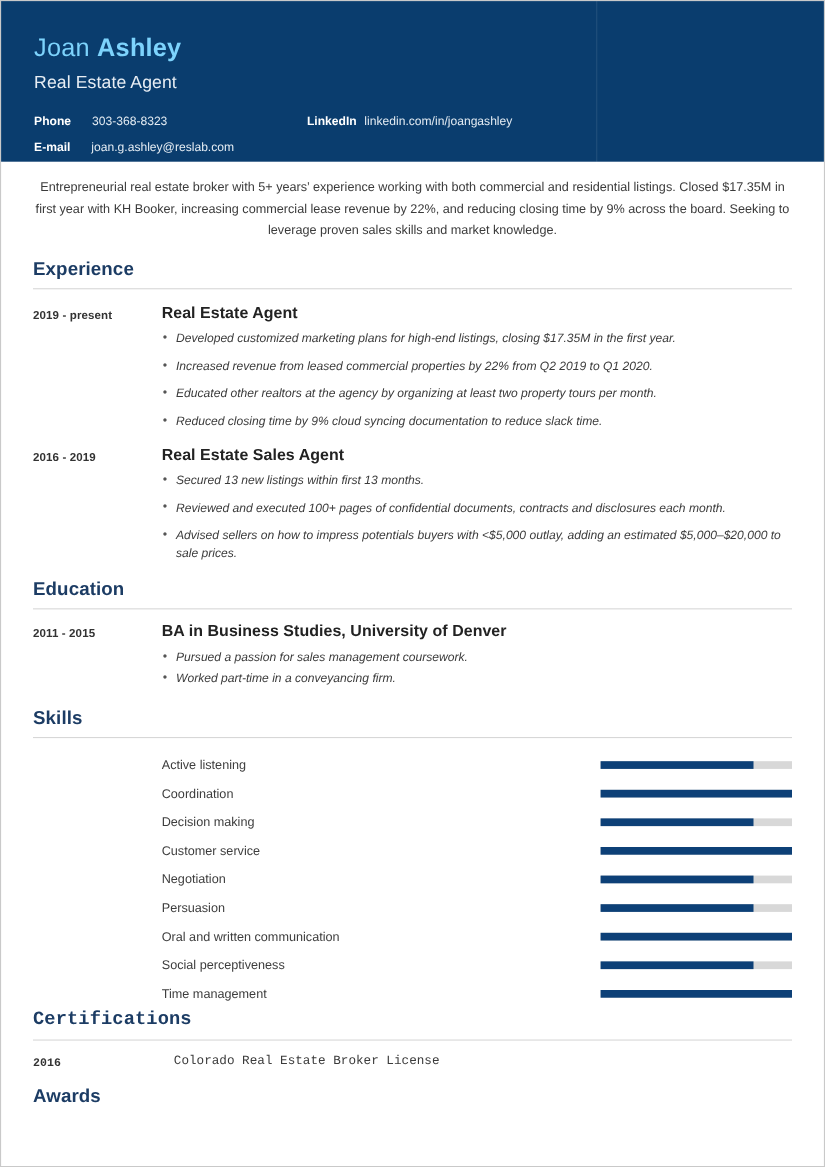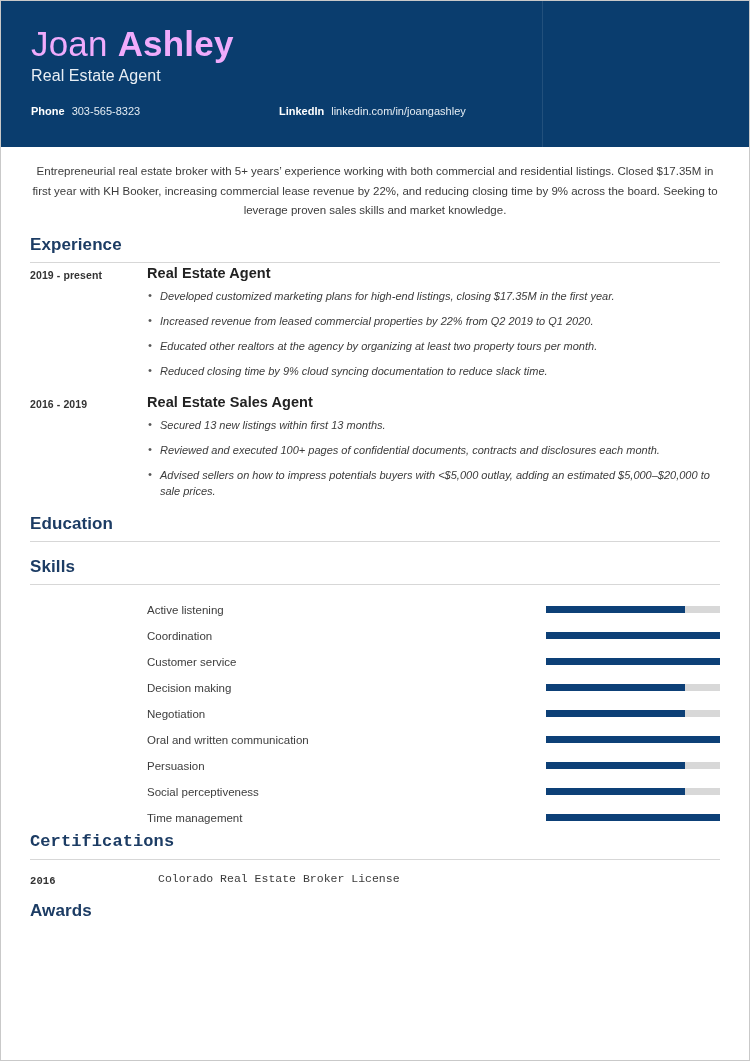--- a/index.html
+++ b/index.html
@@ -30,23 +30,23 @@
   }
   .header-divider {
     position: absolute;
     top: 0;
     left: 541px;
     width: 1px;
     height: 146px;
     background: rgba(255,255,255,0.10);
   }
   .name {
-    font-size: 35px;
+    font-size: 23px;
     line-height: 33px;
-    color: #f0abfc;
+    color: #7dd3fc;
     font-weight: 400;
     letter-spacing: 0.2px;
   }
   .name .last { font-weight: 700; }
   .job-title {
     font-size: 16px;
     line-height: 20px;
     color: #e8eef4;
     font-weight: 400;
     margin-top: 6px;
@@ -57,20 +57,21 @@
     position: relative;
     width: 690px;
   }
   .contact-row {
     display: flex;
     align-items: baseline;
     margin-bottom: 9px;
     font-size: 11px;
     line-height: 14px;
     color: #ffffff;
+    gap: 12px;
   }
   .contact-label {
     font-weight: 700;
     color: #ffffff;
     margin-right: 7px;
     white-space: nowrap;
   }
   .contact-value {
     font-weight: 400;
     color: #e4ecf3;
@@ -164,21 +165,21 @@
   ul.bullets li:last-child { margin-bottom: 0; }
   ul.bullets li::before {
     content: "\2022";
     position: absolute;
     left: 1px;
     top: -0.5px;
     color: #555555;
     font-size: 11px;
   }
 
-  .exp-entry-1 { margin-top: 1px; }
+  .exp-entry-1 { margin-top: 13px; }
   .exp-entry-2 { margin-top: 14px; }
   .edu-entry   { margin-top: 11px; }
   .cert-entry  { margin-top: 10px; gap: 11px; }
 
   .edu-entry ul.bullets { margin-top: 6px; }
   .edu-entry ul.bullets li { margin-bottom: 3px; }
 
   
   .skills-list { margin-top: 12px; }
   .skill-row {
@@ -228,21 +229,25 @@
 
     <div class="name">
       <span>Joan</span><span> </span><span class="last">Ashley</span>
     </div>
 
     <div class="job-title">Real Estate Agent</div>
 
     <div class="contact-grid">
       <div class="contact-row contact-col-left">
         <span class="contact-label">Phone</span>
-        <span class="contact-value">303-565-8323</span>
+        <span class="contact-value">303-368-8323</span>
+      </div>
+      <div class="contact-row contact-col-left">
+        <span class="contact-label">E-mail</span>
+        <span class="contact-value">joan.g.ashley@reslab.com</span>
       </div>
       <div class="contact-right-abs">
         <span class="contact-label">LinkedIn</span>
         <span class="contact-value">linkedin.com/in/joangashley</span>
       </div>
     </div>
   </div>
 
   <div class="body-wrap">
 
@@ -275,67 +280,77 @@
             <li>Advised sellers on how to impress potentials buyers with &lt;$5,000 outlay, adding an estimated $5,000–$20,000 to sale prices.</li>
           </ul>
         </div>
       </div>
     </div>
 
     <div class="sec-education">
       <div class="section-head">Education</div>
       <div class="section-rule"></div>
 
+      <div class="entry edu-entry">
+        <div class="entry-date">2011 - 2015</div>
+        <div class="entry-body">
+          <div class="entry-title">BA in Business Studies, University of Denver</div>
+          <ul class="bullets">
+            <li>Pursued a passion for sales management coursework.</li>
+            <li>Worked part-time in a conveyancing firm.</li>
+          </ul>
+        </div>
+      </div>
     </div>
 
     <div class="sec-skills">
       <div class="section-head">Skills</div>
       <div class="section-rule"></div>
 
       <div class="skills-list">
         <div class="skill-row">
           <div class="skill-name">Active listening</div>
           <div class="skill-bar-track" style="background: rgb(216, 216, 216);">
             <div class="skill-bar-fill" style="width: 80%; background: rgb(13, 64, 119);"></div>
           </div>
         </div>
         <div class="skill-row">
           <div class="skill-name">Coordination</div>
           <div class="skill-bar-track" style="background: rgb(216, 216, 216);">
             <div class="skill-bar-fill" style="width: 100%; background: rgb(13, 64, 119);"></div>
           </div>
         </div>
         <div class="skill-row">
+          <div class="skill-name">Decision making</div>
+          <div class="skill-bar-track" style="background: rgb(216, 216, 216);">
+            <div class="skill-bar-fill" style="width: 80%; background: rgb(13, 64, 119);"></div>
+          </div>
+        </div>
+        <div class="skill-row">
           <div class="skill-name">Customer service</div>
           <div class="skill-bar-track" style="background: rgb(216, 216, 216);">
             <div class="skill-bar-fill" style="width: 100%; background: rgb(13, 64, 119);"></div>
           </div>
         </div>
         <div class="skill-row">
-          <div class="skill-name">Decision making</div>
-          <div class="skill-bar-track" style="background: rgb(216, 216, 216);">
-            <div class="skill-bar-fill" style="width: 80%; background: rgb(13, 64, 119);"></div>
-          </div>
-        </div>
-        <div class="skill-row">
           <div class="skill-name">Negotiation</div>
           <div class="skill-bar-track" style="background: rgb(216, 216, 216);">
             <div class="skill-bar-fill" style="width: 80%; background: rgb(13, 64, 119);"></div>
           </div>
         </div>
         <div class="skill-row">
+          <div class="skill-name">Persuasion</div>
+          <div class="skill-bar-track" style="background: rgb(216, 216, 216);">
+            <div class="skill-bar-fill" style="width: 80%; background: rgb(13, 64, 119);"></div>
+          </div>
+        </div>
+        <div class="skill-row">
           <div class="skill-name">Oral and written communication</div>
           <div class="skill-bar-track" style="background: rgb(216, 216, 216);">
             <div class="skill-bar-fill" style="width: 100%; background: rgb(13, 64, 119);"></div>
-          </div>
-        </div>
-        <div class="skill-row">
-          <div class="skill-name">Persuasion</div>
-          <div class="skill-bar-track" style="background: rgb(216, 216, 216);">
-            <div class="skill-bar-fill" style="width: 80%; background: rgb(13, 64, 119);"></div>
           </div>
         </div>
         <div class="skill-row">
           <div class="skill-name">Social perceptiveness</div>
           <div class="skill-bar-track" style="background: rgb(216, 216, 216);">
             <div class="skill-bar-fill" style="width: 80%; background: rgb(13, 64, 119);"></div>
           </div>
         </div>
         <div class="skill-row">
           <div class="skill-name">Time management</div>

